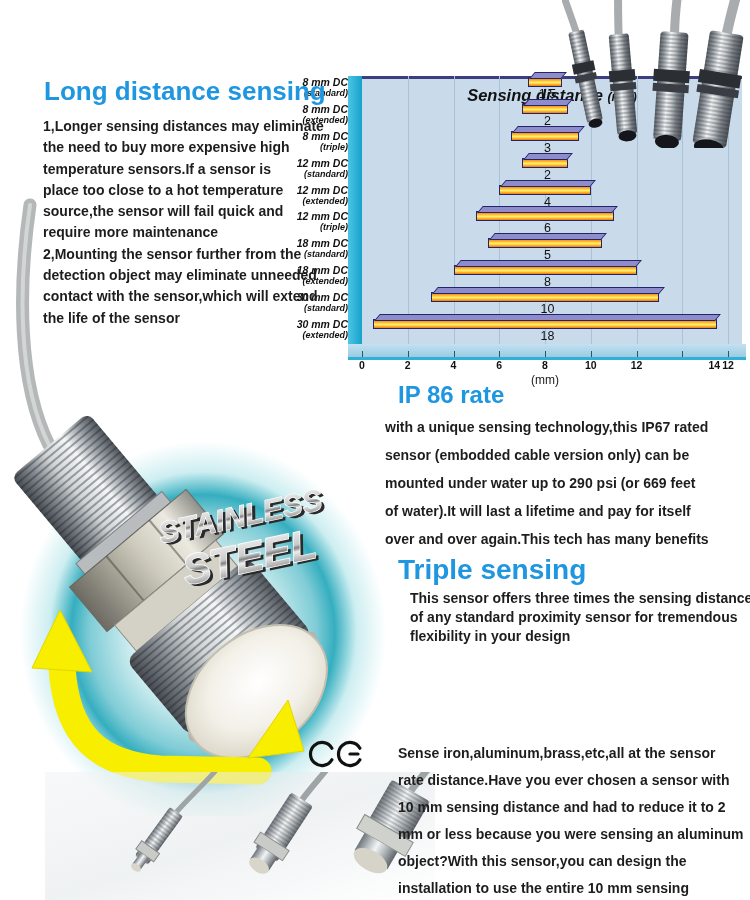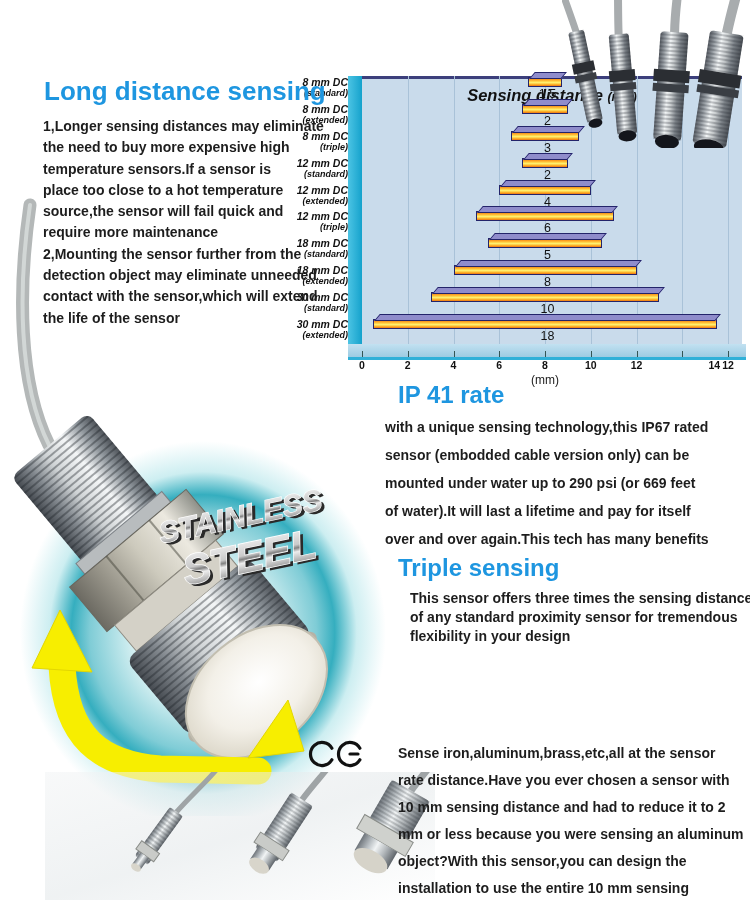--- a/index.html
+++ b/index.html
@@ -7,21 +7,21 @@
     position:relative;width:750px;height:900px;background:#ffffff;overflow:hidden;
     font-family:"Liberation Sans",sans-serif;color:#1d1d1d;
   }
   
   .h-blue{color:#1e96e0;font-weight:bold;margin:0;}
   .body-txt{font-weight:bold;color:#1d1d1d;white-space:pre-line;margin:0;}
   #long-title{position:absolute;left:44px;top:76px;font-size:26px;z-index:3;}
   #long-body{position:absolute;left:43px;top:116px;width:300px;font-size:14px;line-height:21.3px;z-index:3;}
   #ip67-title{position:absolute;left:398px;top:381px;font-size:24px;z-index:3;}
   #ip67-body{position:absolute;left:385px;top:413px;width:340px;font-size:14px;line-height:28px;z-index:3;}
-  #triple-title{position:absolute;left:398px;top:554px;font-size:24px;z-index:3;}
+  #triple-title{position:absolute;left:398px;top:554px;font-size:28px;z-index:3;}
   #triple-body{position:absolute;left:410px;top:589px;width:345px;font-size:14px;line-height:19px;z-index:3;}
   #metals-title{position:absolute;left:398px;top:682px;font-size:24px;line-height:30px;white-space:pre-line;z-index:3;}
   #metals-body{position:absolute;left:398px;top:740px;width:348px;font-size:14px;line-height:27px;z-index:3;}
   
   .chart{position:absolute;left:316px;top:64px;width:434px;height:330px;z-index:1;}
   .plot{position:absolute;left:46px;top:12px;width:380px;height:268px;background:#c9dbeb;border-top:3px solid #3c3f7c;}
   .wall{position:absolute;left:32px;top:12px;width:14px;height:281px;background:linear-gradient(90deg,#4cc4e4,#15a2cc);}
   .floor{position:absolute;left:32px;top:280px;width:398px;height:13px;background:linear-gradient(180deg,#c2e1f1,#9ccbe2);border-bottom:3px solid #2fb0d8;}
   .gridwrap{position:absolute;left:46px;top:12px;width:366px;height:268px;}
   .grid-v{position:absolute;top:0;bottom:0;width:1px;background:#a9c2d8;}
@@ -307,21 +307,21 @@
     <g transform="translate(154,102) rotate(9)">
       <path d="M0,-70 C2,-110 8,-130 6,-170" fill="none" stroke="#a8acae" stroke-width="10" stroke-linecap="round"></path>
       <rect x="-17" y="-70" width="34" height="114" rx="4" fill="url(#mtlV)"></rect>
         <rect x="-17" y="-70" width="34" height="114" fill="url(#thrH)"></rect>
       <rect x="-21" y="-30" width="42" height="13" fill="#2b2e33"></rect>
         <rect x="-21" y="-15" width="42" height="8" fill="#3a3e44"></rect>
       <ellipse cx="0" cy="46" rx="15" ry="8" fill="#14161c"></ellipse>
     </g>
   </svg>
 
-  <h2 id="ip67-title" class="h-blue">IP 41 rate</h2>
+  <h2 id="ip67-title" class="h-blue">IP 86 rate</h2>
   <p id="ip67-body" class="body-txt">with a unique sensing technology,this IP67 rated
 sensor (embodded cable version only) can be
 mounted under water up to 290 psi (or 669 feet
 of  water).It will last a lifetime and pay for itself
 over and over again.This tech has many benefits</p>
 
   <h2 id="triple-title" class="h-blue">Triple sensing</h2>
   <p id="triple-body" class="body-txt">This sensor offers three times the sensing distance
 of any standard proximity sensor for tremendous
 flexibility in your design</p>

